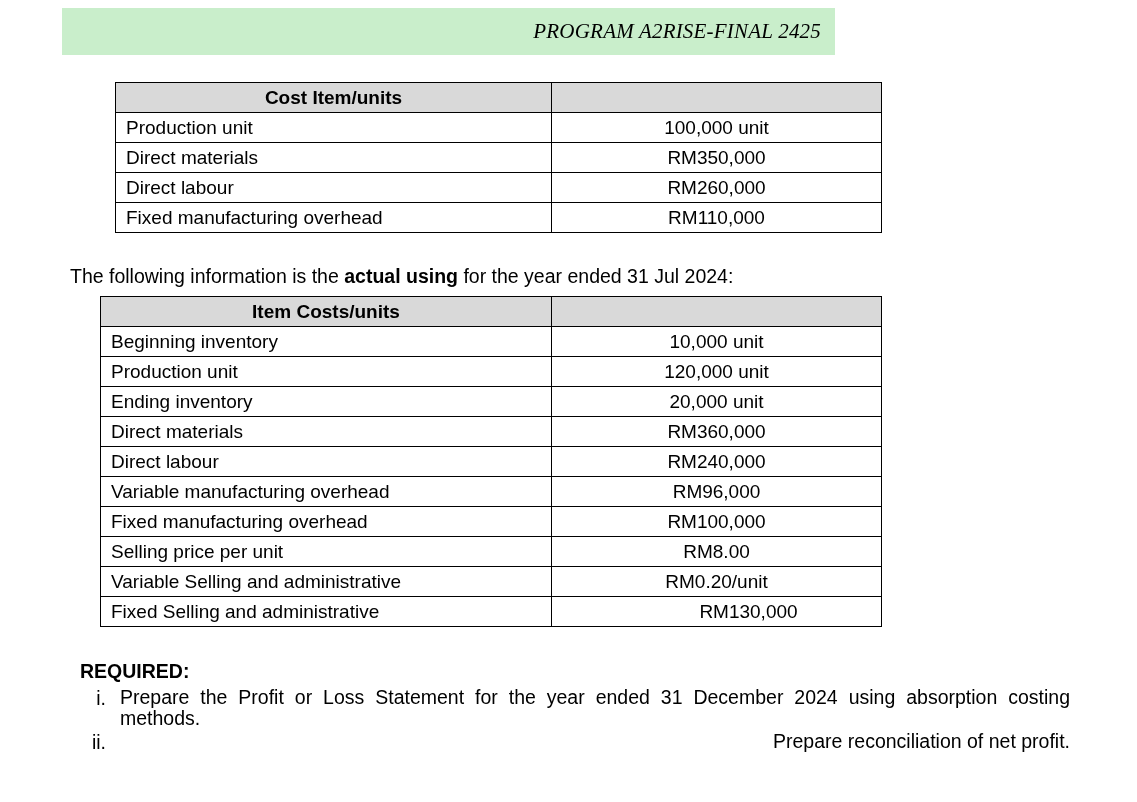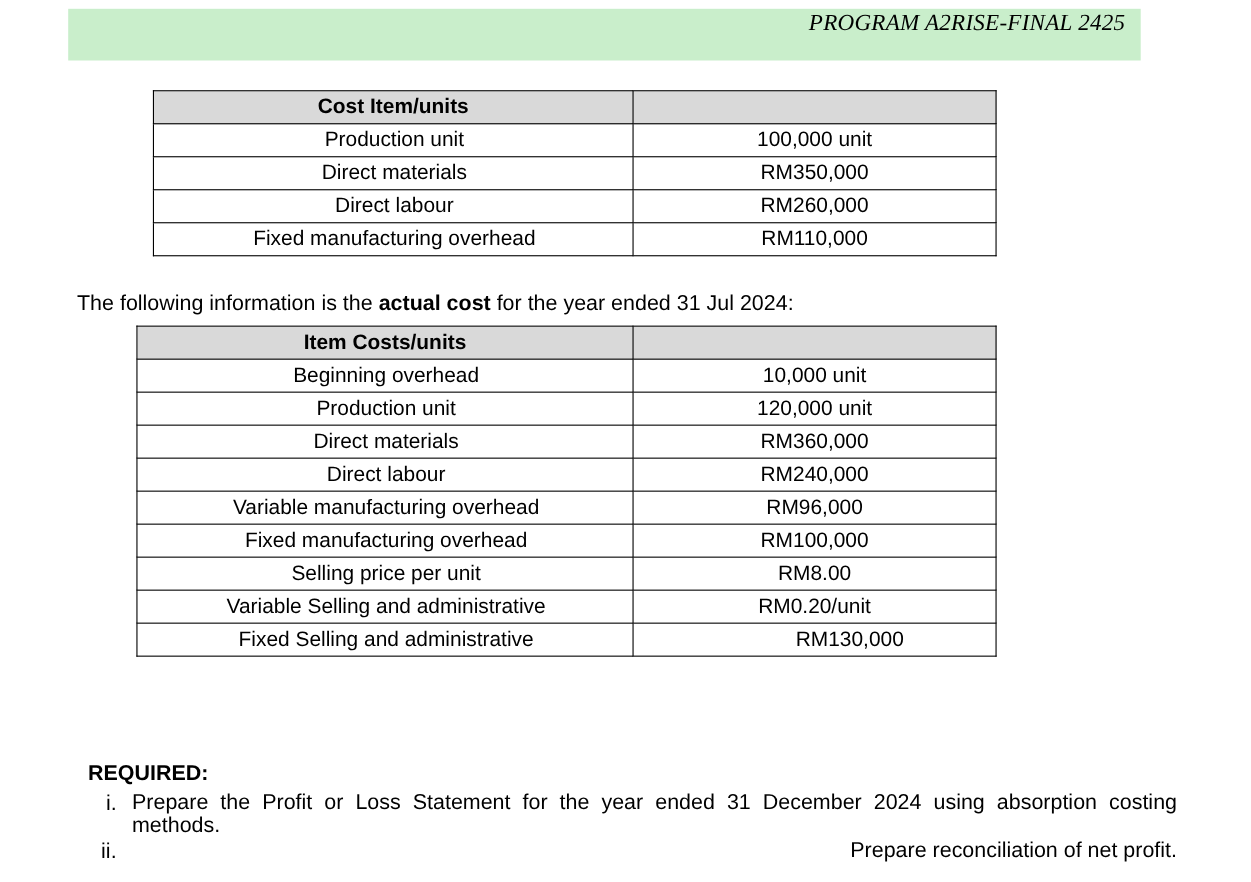--- a/index.html
+++ b/index.html
@@ -7,47 +7,47 @@
     --header_gray:#d9d9d9;
     --ink:#000000;
     --paper:#ffffff;
   }
   *{box-sizing:border-box;margin:0;padding:0;}
   html,body{width:1137px;height:802px;background:var(--paper);
     font-family:"Liberation Sans","DejaVu Sans",sans-serif;color:var(--ink);}
   #page{position:relative;width:1137px;height:802px;overflow:hidden;background:var(--paper);}
 
   
-  .banner{position:absolute;left:62px;top:8px;width:975px;height:47px;
-    background:var(--banner_green);display:flex;justify-content:flex-end;
+  .banner{position:absolute;left:62px;top:8px;width:773px;height:47px;
+    background:var(--banner_green);display:flex;align-items:center;justify-content:flex-end;
     padding-right:14px;}
   .banner .program{font-family:"Liberation Serif","DejaVu Serif",serif;
     font-style:italic;font-size:21px;letter-spacing:0.2px;}
 
   
   table{border-collapse:collapse;position:absolute;table-layout:fixed;
-    font-size:19px;line-height:25px;margin-left:24px;}
+    font-size:19px;line-height:25px;}
   th,td{border:1.5px solid #000;padding:2px 8px;vertical-align:middle;}
   thead th{background:var(--header_gray);font-weight:bold;text-align:center;}
-  td.c-label{text-align:center;padding-left:10px;}
+  td.c-label{text-align:left;padding-left:10px;}
   td.c-value{text-align:center;}
 
   #table1{left:115px;top:82px;width:766px;}
   #table1 col.col-l{width:436px;} #table1 col.col-v{width:330px;}
 
   #table2{left:100px;top:296px;width:781px;}
   #table2 col.col-l{width:451px;} #table2 col.col-v{width:330px;}
   #table2 tbody tr:last-child td.c-value{padding-left:72px;}
 
   
   .intro{position:absolute;left:70px;top:265px;width:1000px;font-size:19.5px;}
   .intro b{font-weight:bold;}
 
   
-  .required{position:absolute;left:80px;top:692px;width:990px;font-size:19.5px;}
+  .required{position:absolute;left:80px;top:660px;width:990px;font-size:19.5px;}
   .required .req-heading{font-weight:bold;margin-bottom:4px;}
   .req-item{display:flex;align-items:flex-start;margin-top:2px;}
   .req-item .marker{flex:0 0 26px;text-align:right;margin-right:14px;}
   .req-item .itext{flex:1;text-align:justify;line-height:21px;}
   .req-item:last-child .itext{text-align:right;}
 </style>
 </head>
 <body>
 
 <div id="page">
@@ -81,42 +81,46 @@
           <td class="c-value">RM260,000</td>
         </tr>
         <tr>
           <td class="c-label">Fixed manufacturing overhead</td>
           <td class="c-value">RM110,000</td>
         </tr>
       </tbody>
   </table>
 
   <p class="intro">
-    <span>The following information is the </span><b>actual cost</b><span> for the year ended 31 Jul 2024:</span>
+    <span>The following information is the </span><b>actual using</b><span> for the year ended 31 Jul 2024:</span>
   </p>
 
   <table id="table2">
     <colgroup>
         <col class="col-l">
         <col class="col-v">
       </colgroup>
     <thead>
       <tr>
         <th>Item Costs/units</th>
         <th></th>
       </tr>
     </thead>
     <tbody>
         <tr>
-          <td class="c-label">Beginning overhead</td>
+          <td class="c-label">Beginning inventory</td>
           <td class="c-value">10,000 unit</td>
         </tr>
         <tr>
           <td class="c-label">Production unit</td>
           <td class="c-value">120,000 unit</td>
+        </tr>
+        <tr>
+          <td class="c-label">Ending inventory</td>
+          <td class="c-value">20,000 unit</td>
         </tr>
         <tr>
           <td class="c-label">Direct materials</td>
           <td class="c-value">RM360,000</td>
         </tr>
         <tr>
           <td class="c-label">Direct labour</td>
           <td class="c-value">RM240,000</td>
         </tr>
         <tr>

